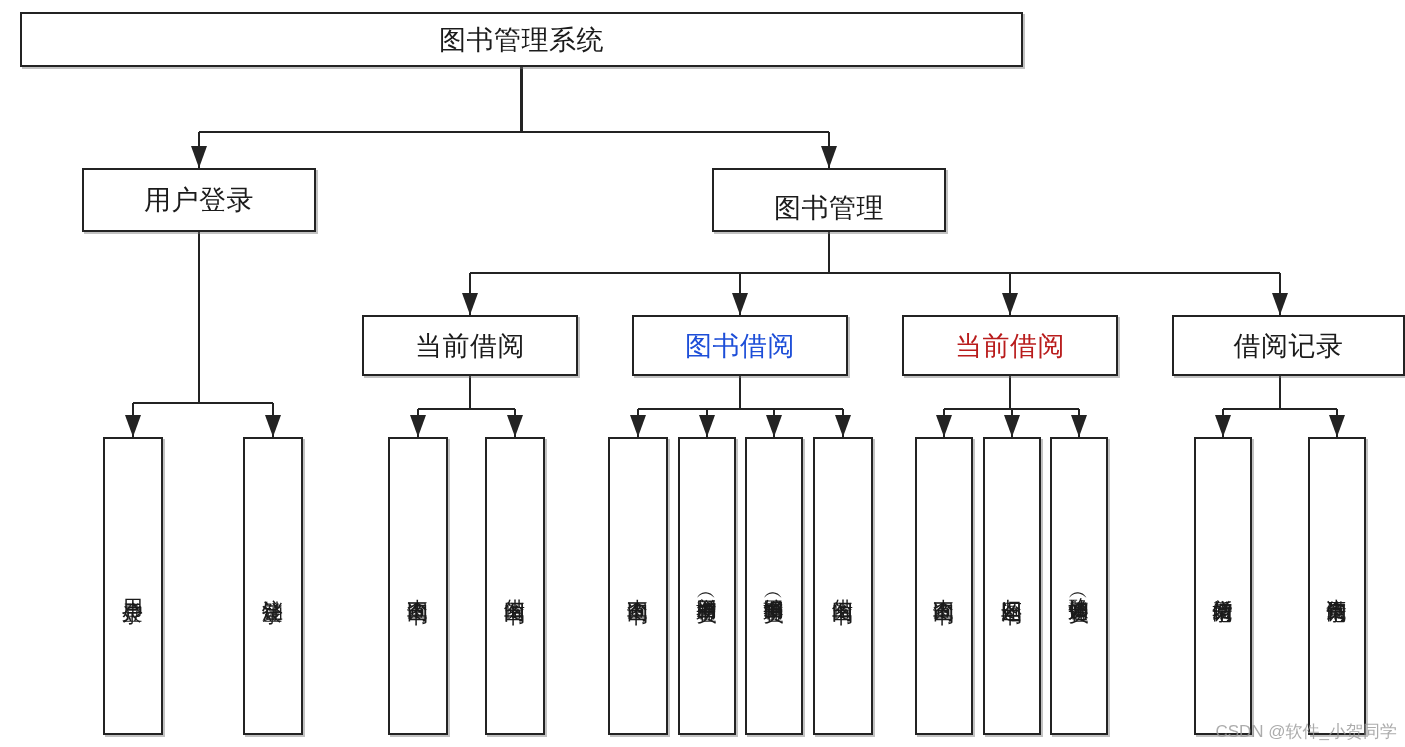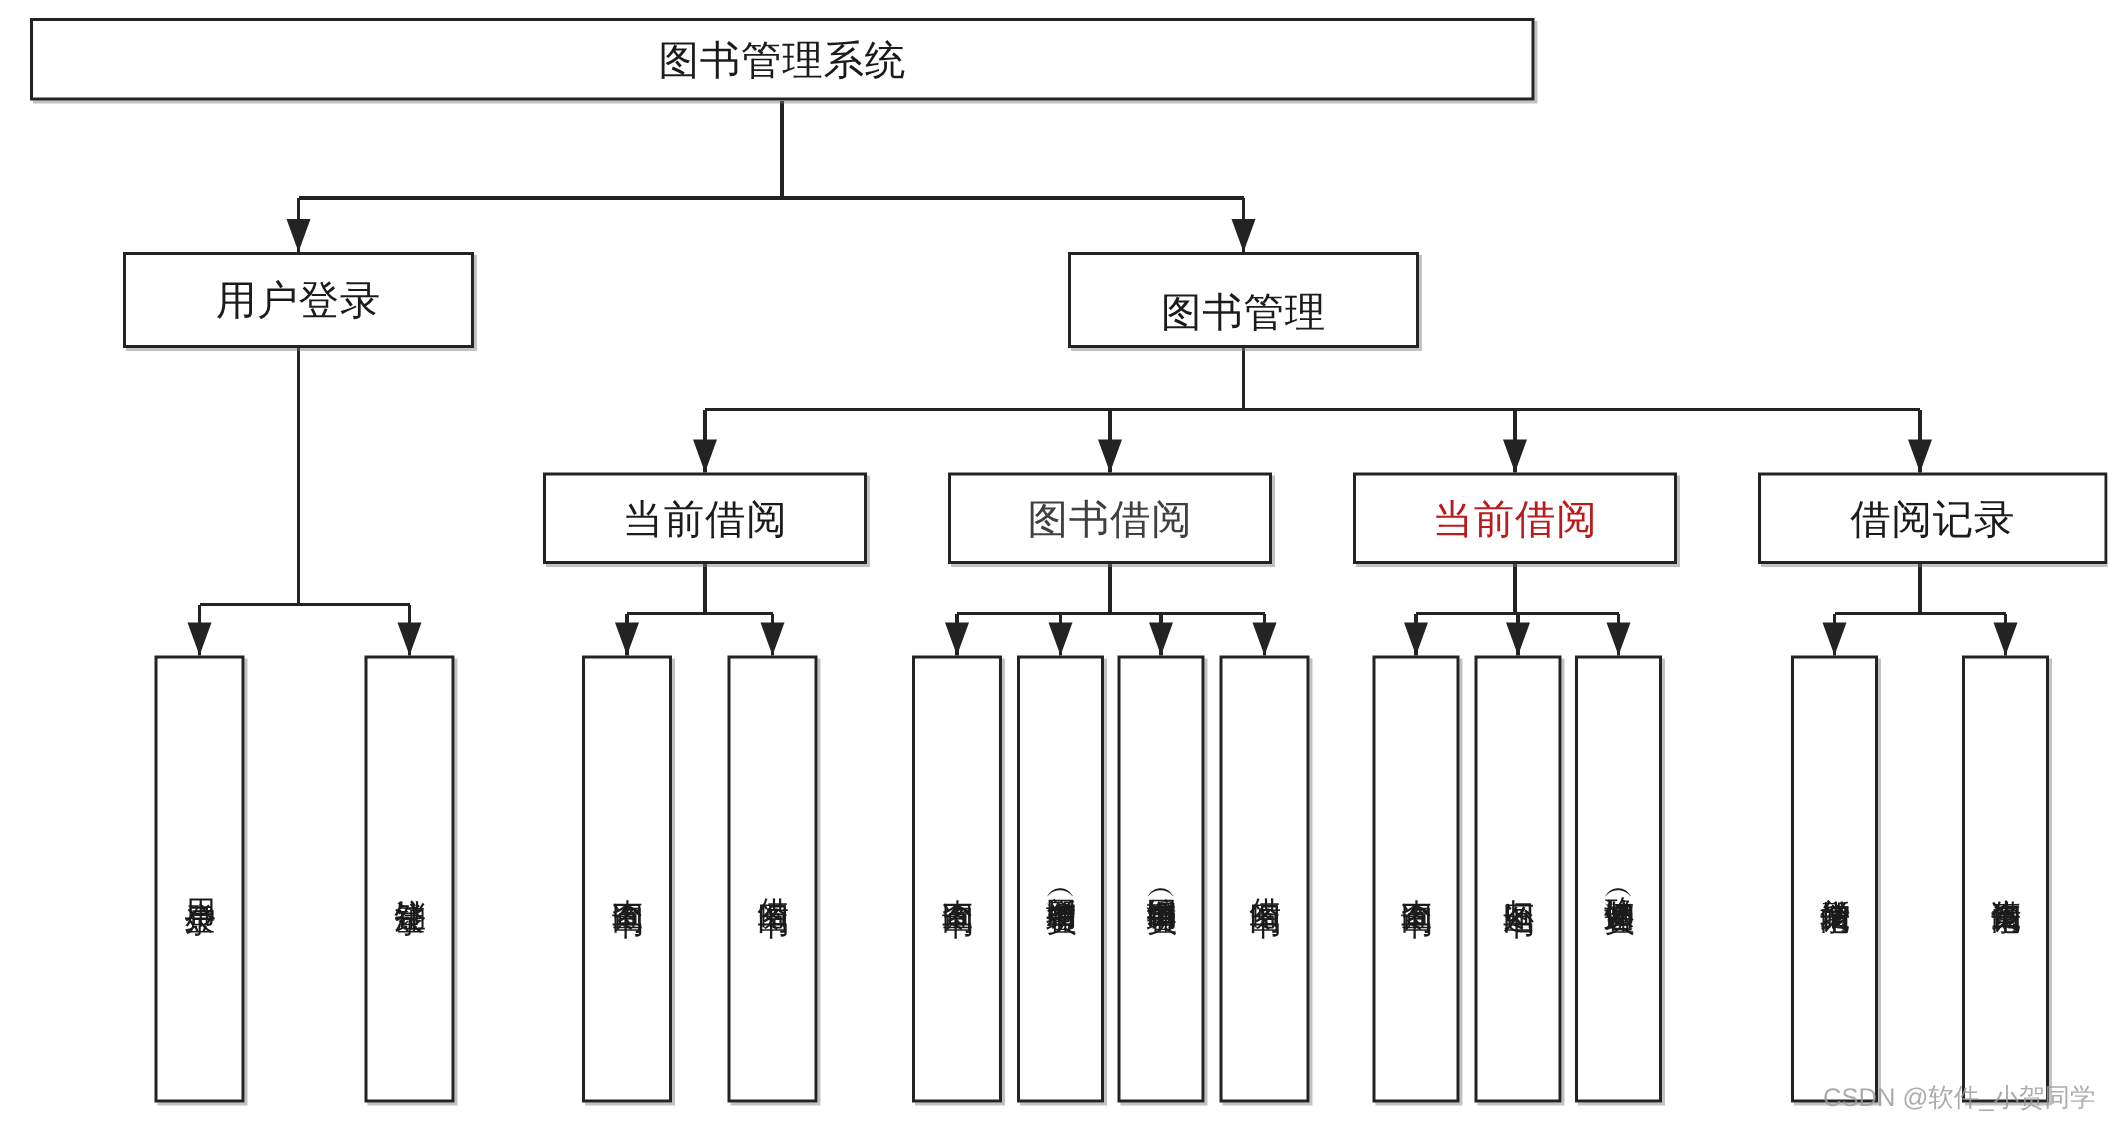--- a/index.html
+++ b/index.html
@@ -137,21 +137,21 @@
       <div class="node-box" style="left: 82px; top: 168px; width: 234px; height: 64px; border-color: rgb(35, 35, 35); background: rgb(255, 255, 255);">
         <div class="node-label-h" style="color: rgb(27, 27, 27);">用户登录</div>
       </div>
       <div class="node-box" style="left: 712px; top: 168px; width: 234px; height: 64px; border-color: rgb(35, 35, 35); background: rgb(255, 255, 255);">
         <div class="node-label-h" style="color: rgb(27, 27, 27); margin-top: 16px;">图书管理</div>
       </div>
       <div class="node-box" style="left: 362px; top: 315px; width: 216px; height: 61px; border-color: rgb(35, 35, 35); background: rgb(255, 255, 255);">
         <div class="node-label-h" style="color: rgb(27, 27, 27);">当前借阅</div>
       </div>
       <div class="node-box" style="left: 632px; top: 315px; width: 216px; height: 61px; border-color: rgb(35, 35, 35); background: rgb(255, 255, 255);">
-        <div class="node-label-h" style="color: #404040;">图书借阅</div>
+        <div class="node-label-h" style="color: #1d4ed8;">图书借阅</div>
       </div>
       <div class="node-box" style="left: 902px; top: 315px; width: 216px; height: 61px; border-color: rgb(35, 35, 35); background: rgb(255, 255, 255);">
         <div class="node-label-h" style="color: #b91c1c;">当前借阅</div>
       </div>
       <div class="node-box" style="left: 1172px; top: 315px; width: 233px; height: 61px; border-color: rgb(35, 35, 35); background: rgb(255, 255, 255);">
         <div class="node-label-h" style="color: rgb(27, 27, 27);">借阅记录</div>
       </div>
       <div class="node-box" style="left: 103px; top: 437px; width: 60px; height: 298px; border-color: rgb(35, 35, 35); background: rgb(255, 255, 255);">
         <div class="node-label-v" style="color: rgb(27, 27, 27);">用户登录</div>
       </div>

